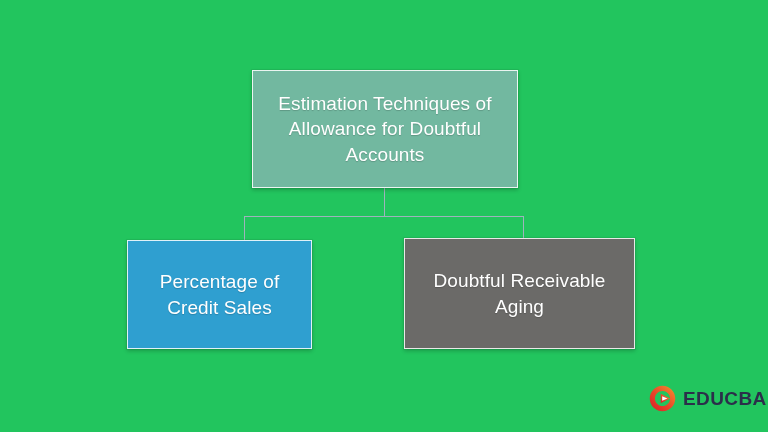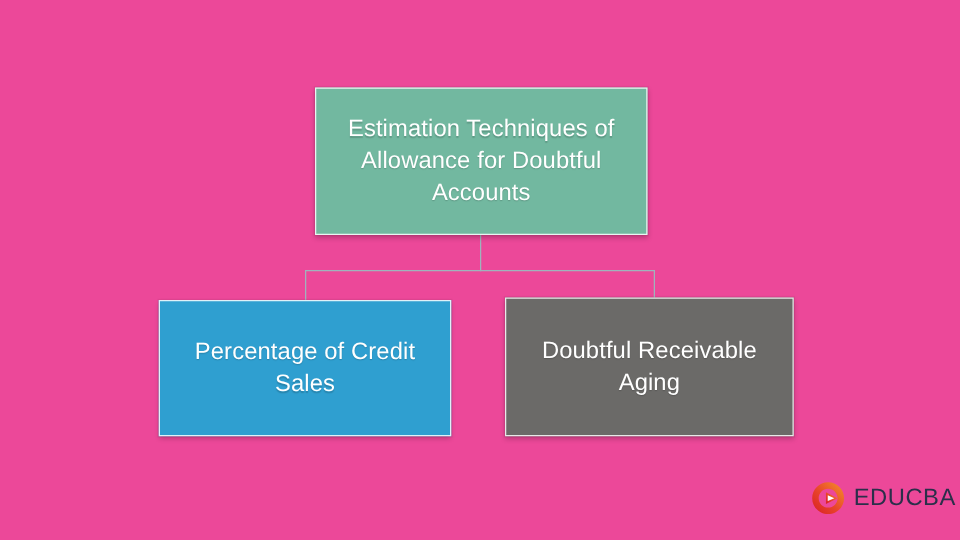--- a/index.html
+++ b/index.html
@@ -8,21 +8,21 @@
     background: #ffffff;
   }
   body {
     font-family: "Liberation Sans", sans-serif;
   }
 
   #canvas {
     position: relative;
     width: 768px;
     height: 432px;
-    background: #ec4899;
+    background: #22c55e;
     overflow: hidden;
   }
 
   
   .node {
     position: absolute;
     box-sizing: border-box;
     display: flex;
     align-items: center;
     justify-content: center;
@@ -48,21 +48,21 @@
     width: 266px;
     height: 118px;
     background: #72b8a0;
     font-size: 19px;
   }
 
   
   #node-child-left {
     left: 127px;
     top: 240px;
-    width: 234px;
+    width: 185px;
     height: 109px;
     background: #2f9fd0;
     font-size: 19px;
   }
   #node-child-right {
     left: 404px;
     top: 238px;
     width: 231px;
     height: 111px;
     background: #6b6a68;
@@ -92,21 +92,21 @@
     gap: 6px;
   }
   #logo-mark {
     width: 29px;
     height: 29px;
     flex: 0 0 29px;
     display: block;
   }
   #logo-wordmark {
     font-size: 19px;
-    font-weight: normal;
+    font-weight: bold;
     letter-spacing: 0.4px;
     color: #2b2f4a;
     font-family: "Liberation Sans", sans-serif;
   }
 </style>
 </head>
 <body>
 
 <div id="canvas">
 

